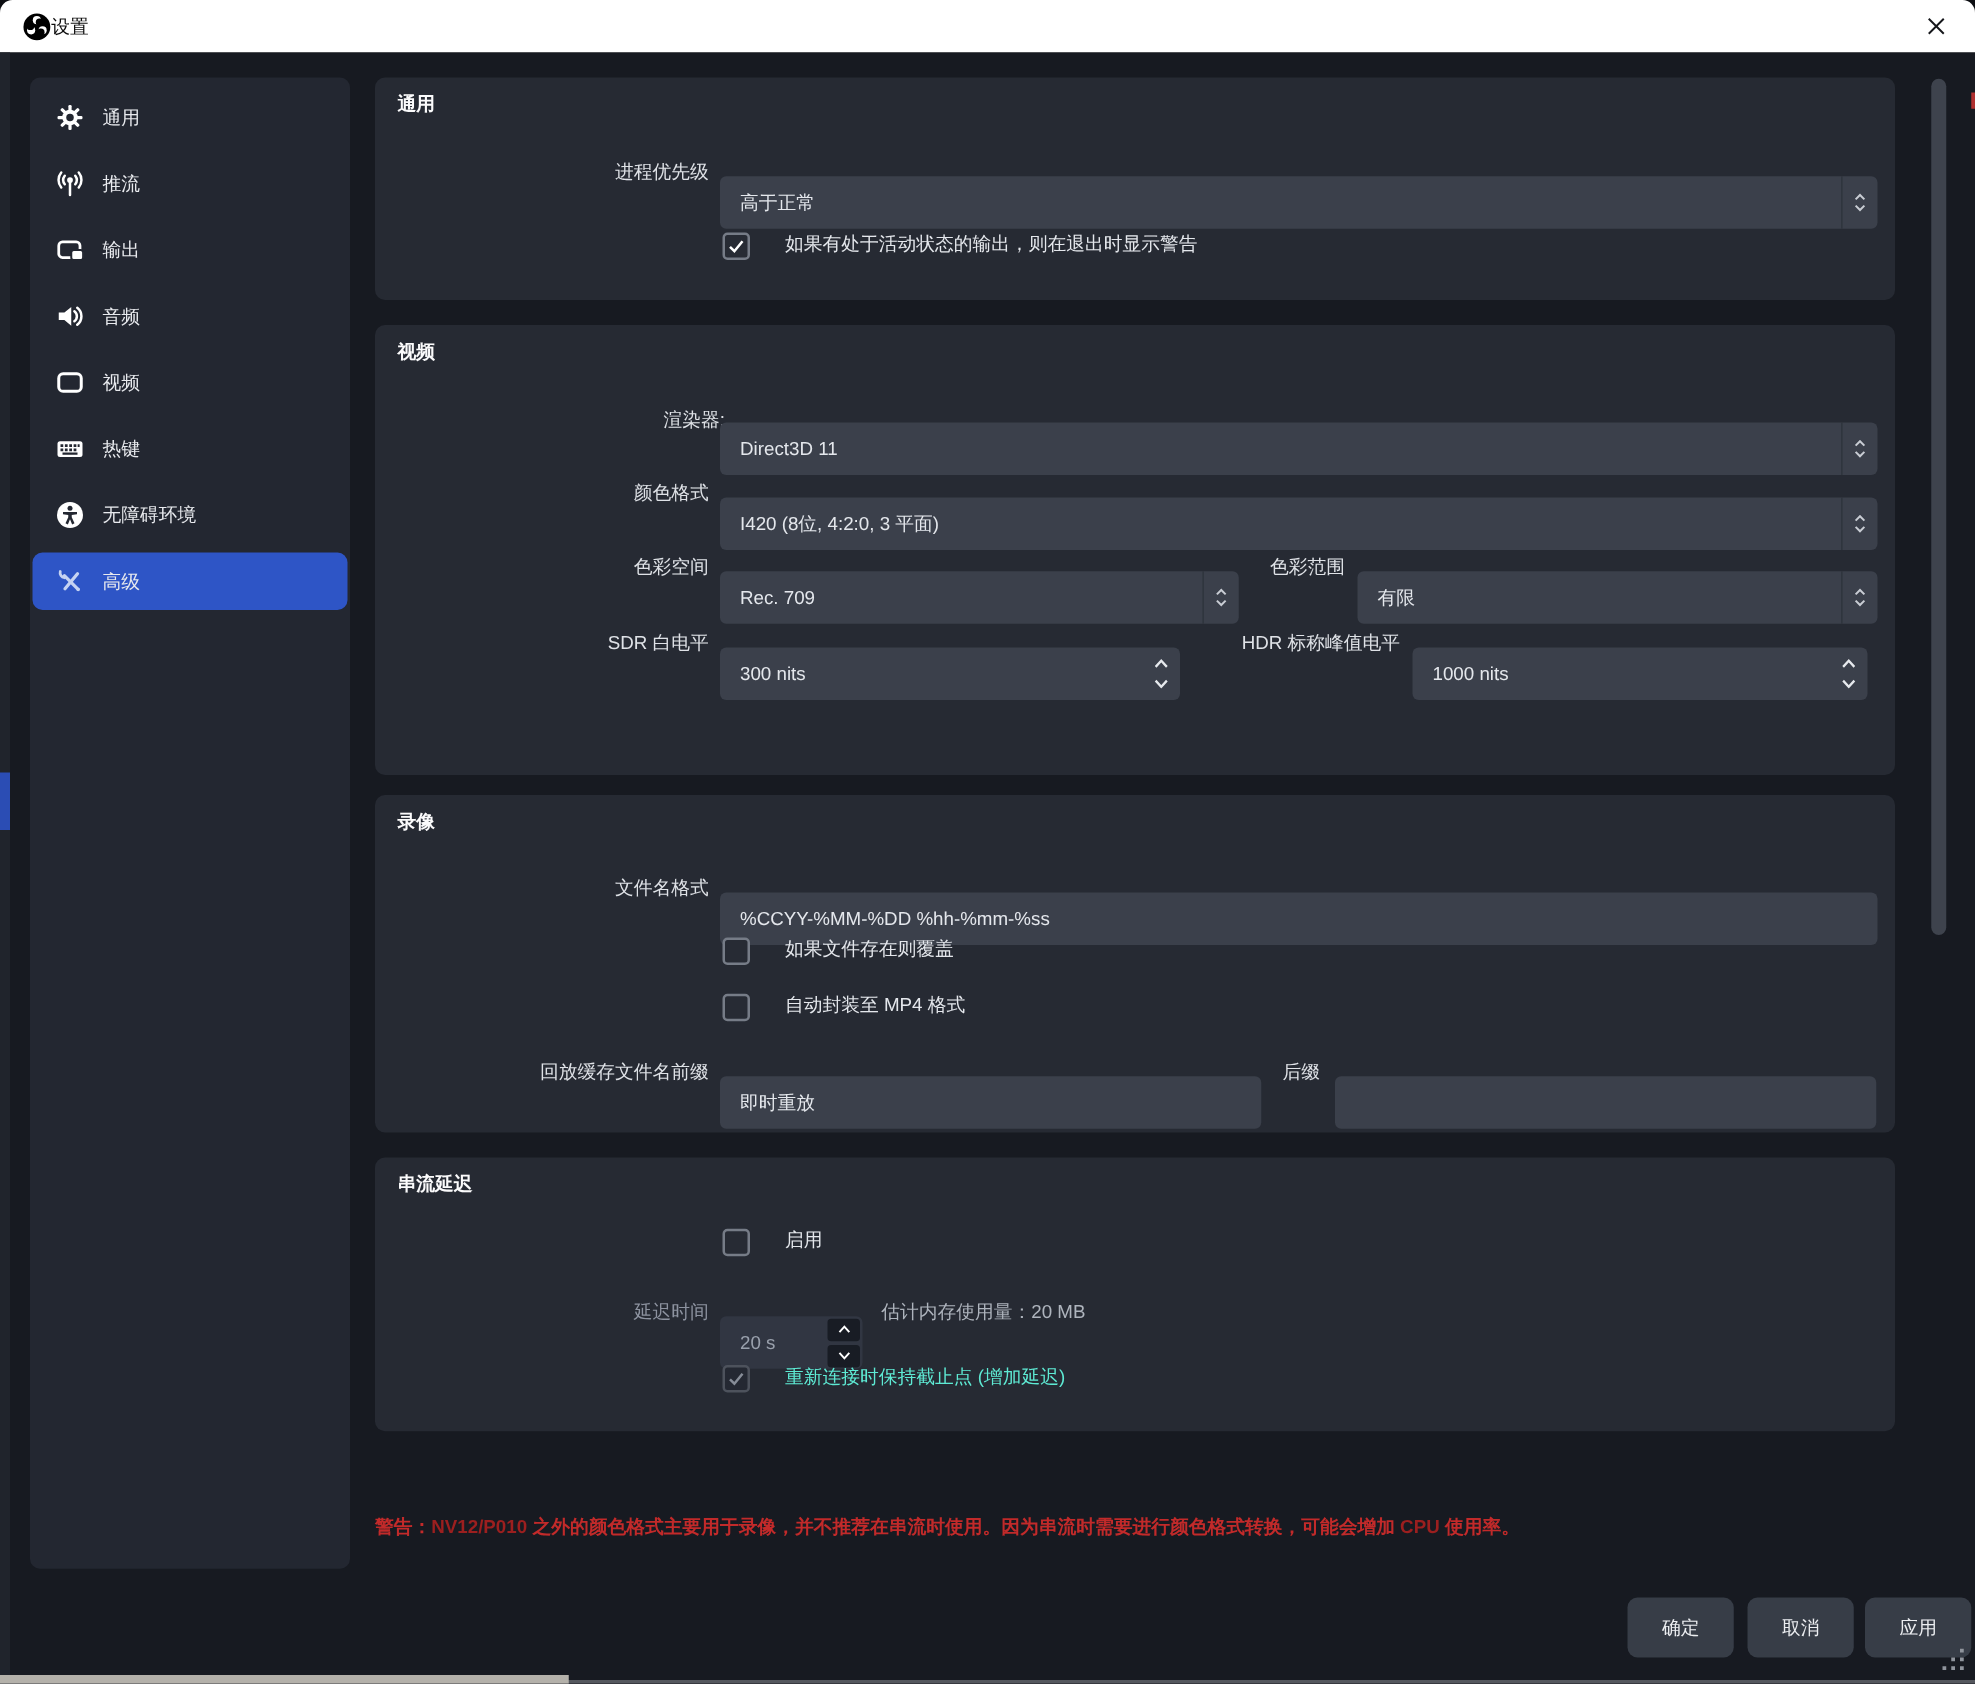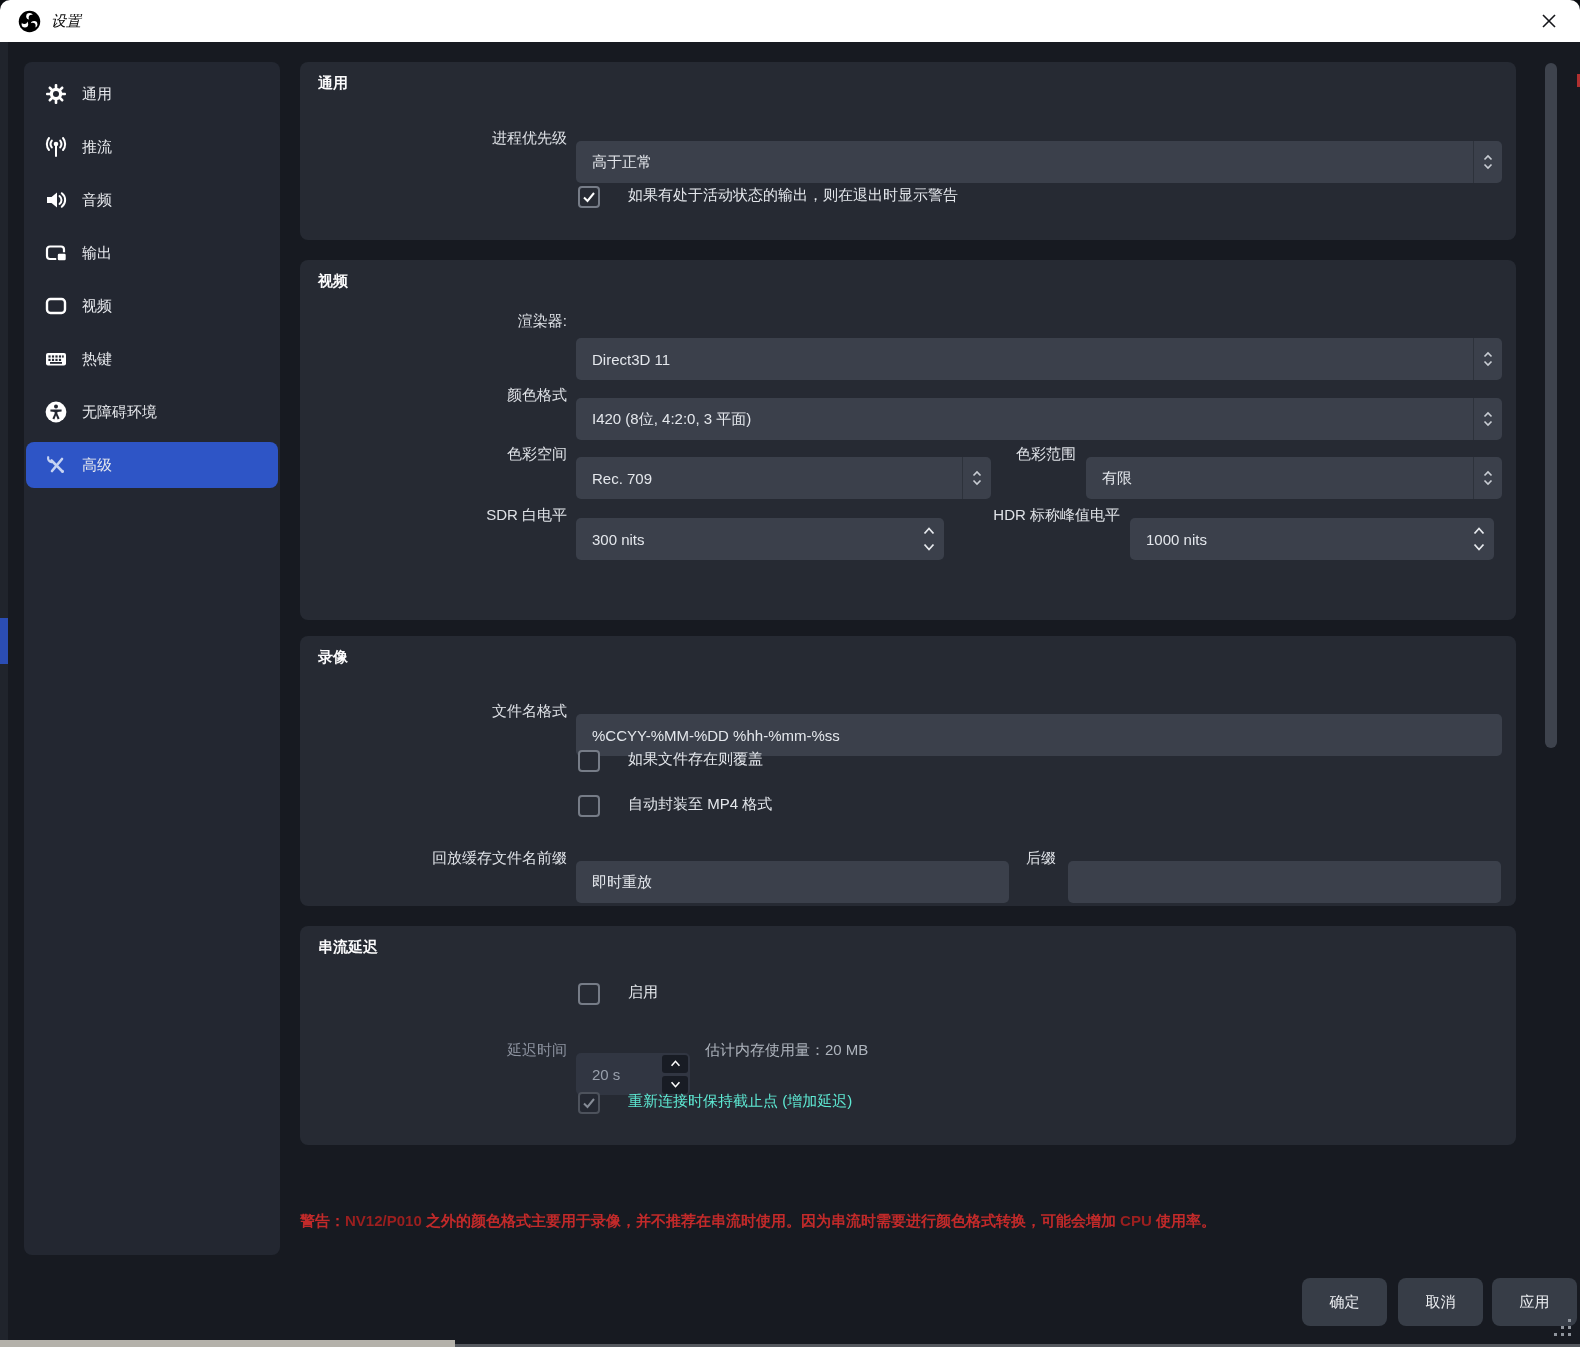--- a/index.html
+++ b/index.html
@@ -5,21 +5,21 @@
   html,body{margin:0;padding:0;background:#0c0e12;}
   body{width:1580px;height:1347px;position:relative;overflow:hidden;
        font-family:"Liberation Sans","DejaVu Sans",sans-serif;
        -webkit-font-smoothing:antialiased;}
   .abs{position:absolute;}
 
   
   .titlebar{left:0;top:0;width:1580px;height:42px;background:#ffffff;
             border-radius:10px 10px 0 0;display:flex;align-items:center;}
   .titlebar .logo{margin-left:18px;width:23px;height:23px;flex:0 0 auto;}
-  .titlebar .wtitle{margin-left:10px;font-size:15px;color:#0b0b0b;font-style:italic;}
+  .titlebar .wtitle{font-size:15px;color:#0b0b0b;}
   .titlebar .closebtn{margin-left:auto;margin-right:16px;width:30px;height:30px;
             display:flex;align-items:center;justify-content:center;cursor:default;}
 
   
   .dialog{left:0;top:42px;width:1580px;height:1305px;background:#171a21;}
   .edge-strip{left:0;top:42px;width:8px;height:1305px;background:#20242c;}
   .edge-blue{left:0;top:618px;width:8px;height:46px;background:#2b4db4;}
   .edge-red{left:1577px;top:74px;width:3px;height:13px;background:#b03030;}
   .bottom-line{left:0;top:1344px;width:1580px;height:3px;background:#55585e;}
   .bottom-bar{left:0;top:1340px;width:455px;height:7px;background:#b4b1aa;}
@@ -141,37 +141,37 @@
         <path d="M15.2 4.6 A5.6 5.6 0 0 1 15.2 11.4"></path>
         <path d="M4 2 A9.4 9.4 0 0 0 4 14"></path>
         <path d="M18 2 A9.4 9.4 0 0 1 18 14"></path>
       </svg>
     </span>
     <span>推流</span>
   </div>
 
   <div class="side-item">
     <span class="sicon">
+      <svg width="22" height="22" viewBox="0 0 22 22" fill="none">
+        <rect x="2" y="4.5" width="17" height="12.5" rx="3" stroke="#fff" stroke-width="2.2"></rect>
+        <rect x="12" y="11" width="9.5" height="8" rx="2" fill="#fff" stroke="#232731" stroke-width="1.6"></rect>
+      </svg>
+    </span>
+    <span>输出</span>
+  </div>
+
+  <div class="side-item">
+    <span class="sicon">
       <svg width="22" height="22" viewBox="0 0 22 22">
         <polygon points="2,8 6.5,8 12,3.5 12,18.5 6.5,14 2,14" fill="#fff"></polygon>
         <path d="M14.5 7 A5 5 0 0 1 14.5 15" fill="none" stroke="#fff" stroke-width="2" stroke-linecap="round"></path>
         <path d="M16.8 4.2 A8.6 8.6 0 0 1 16.8 17.8" fill="none" stroke="#fff" stroke-width="2" stroke-linecap="round"></path>
       </svg>
     </span>
     <span>音频</span>
-  </div>
-
-  <div class="side-item">
-    <span class="sicon">
-      <svg width="22" height="22" viewBox="0 0 22 22" fill="none">
-        <rect x="2" y="4.5" width="17" height="12.5" rx="3" stroke="#fff" stroke-width="2.2"></rect>
-        <rect x="12" y="11" width="9.5" height="8" rx="2" fill="#fff" stroke="#232731" stroke-width="1.6"></rect>
-      </svg>
-    </span>
-    <span>输出</span>
   </div>
 
   <div class="side-item">
     <span class="sicon">
       <svg width="22" height="22" viewBox="0 0 22 22" fill="none">
         <rect x="2" y="4" width="18" height="14" rx="3.5" stroke="#fff" stroke-width="2.4"></rect>
       </svg>
     </span>
     <span>视频</span>
   </div>
@@ -239,21 +239,21 @@
           <polyline points="2,7.5 5.5,11 12,3" stroke="#fff" stroke-width="2"></polyline>
         </svg>
     </span>
     <span class="cblabel">如果有处于活动状态的输出，则在退出时显示警告</span>
   </div>
 </div>
 
 <div class="panel" style="top:260px;height:360px;">
   <div class="panel-title">视频</div>
 
-  <div class="flabel" style="top:40px;">渲染器:</div>
+  <div class="flabel" style="top:56px;padding-left:13px;">渲染器:</div>
   <div class="combo" style="left:276px;top:54px;width:926px;justify-content:center;">
     <span class="val">Direct3D 11</span>
     <span class="dd">
       <svg width="10" height="16" viewBox="0 0 10 16" fill="none" stroke="#c9cdd4" stroke-width="1.6">
         <polyline points="1.5,5.5 5,2 8.5,5.5"></polyline>
           <polyline points="1.5,10.5 5,14 8.5,10.5"></polyline>
       </svg>
     </span>
   </div>
 

